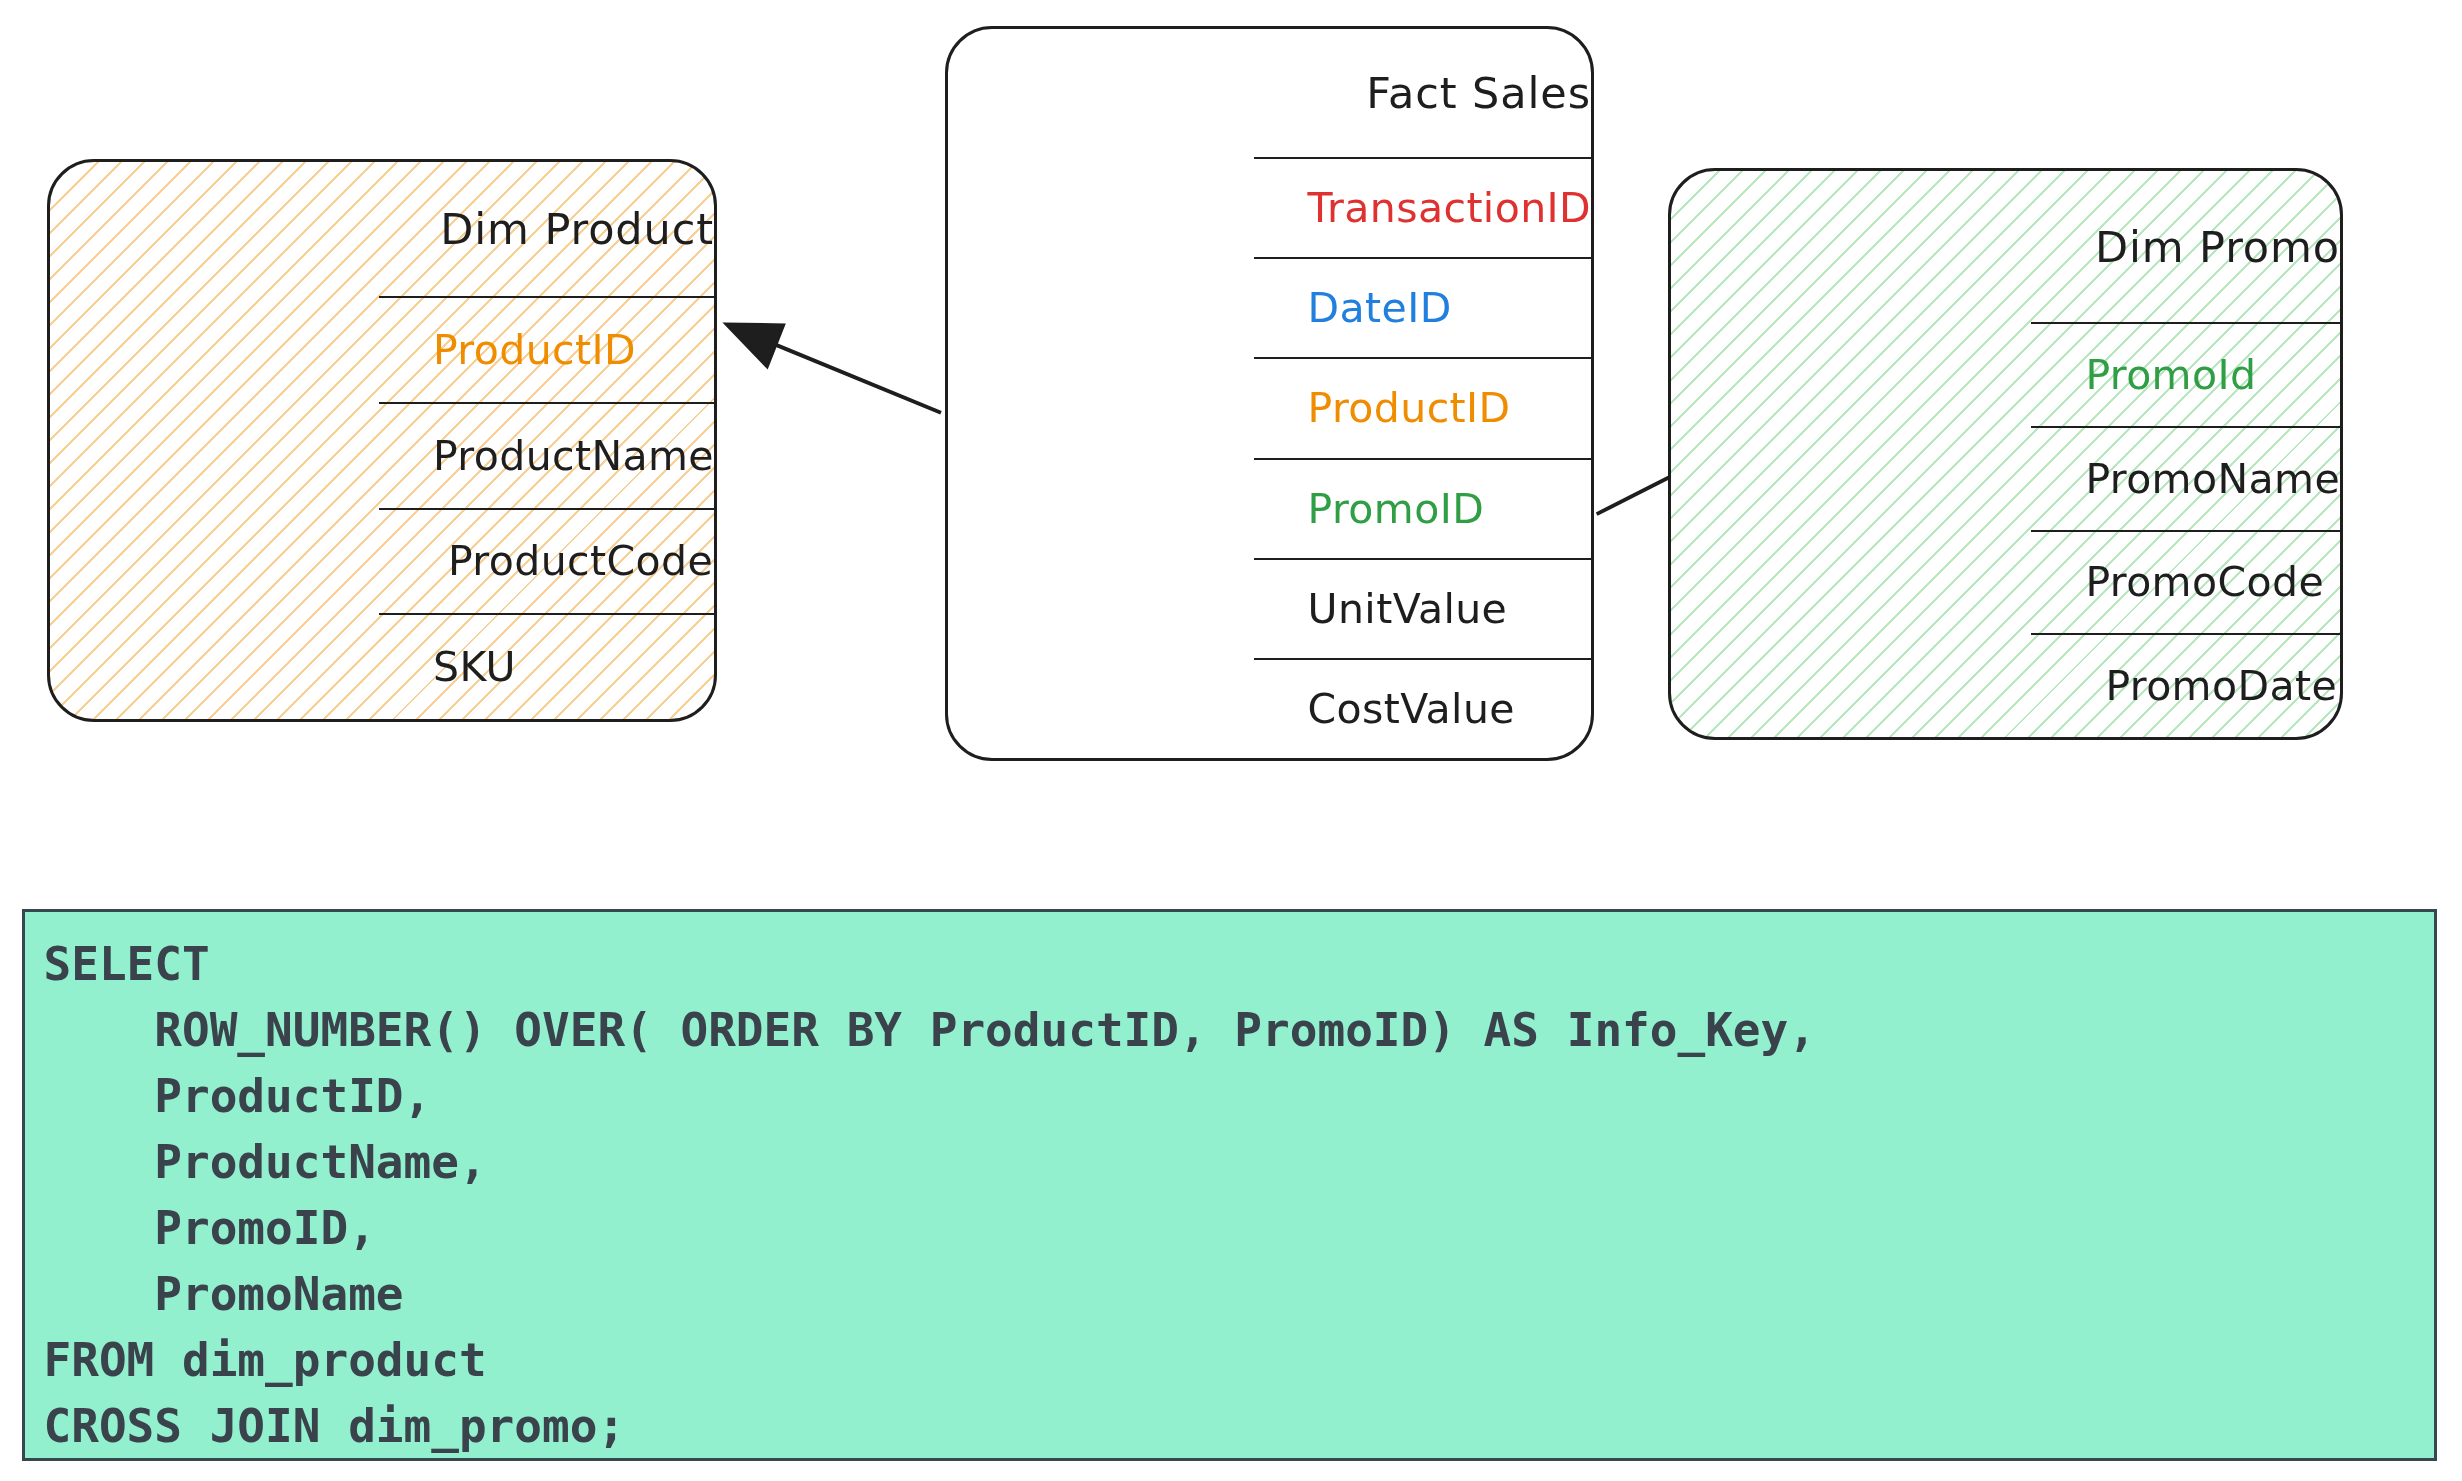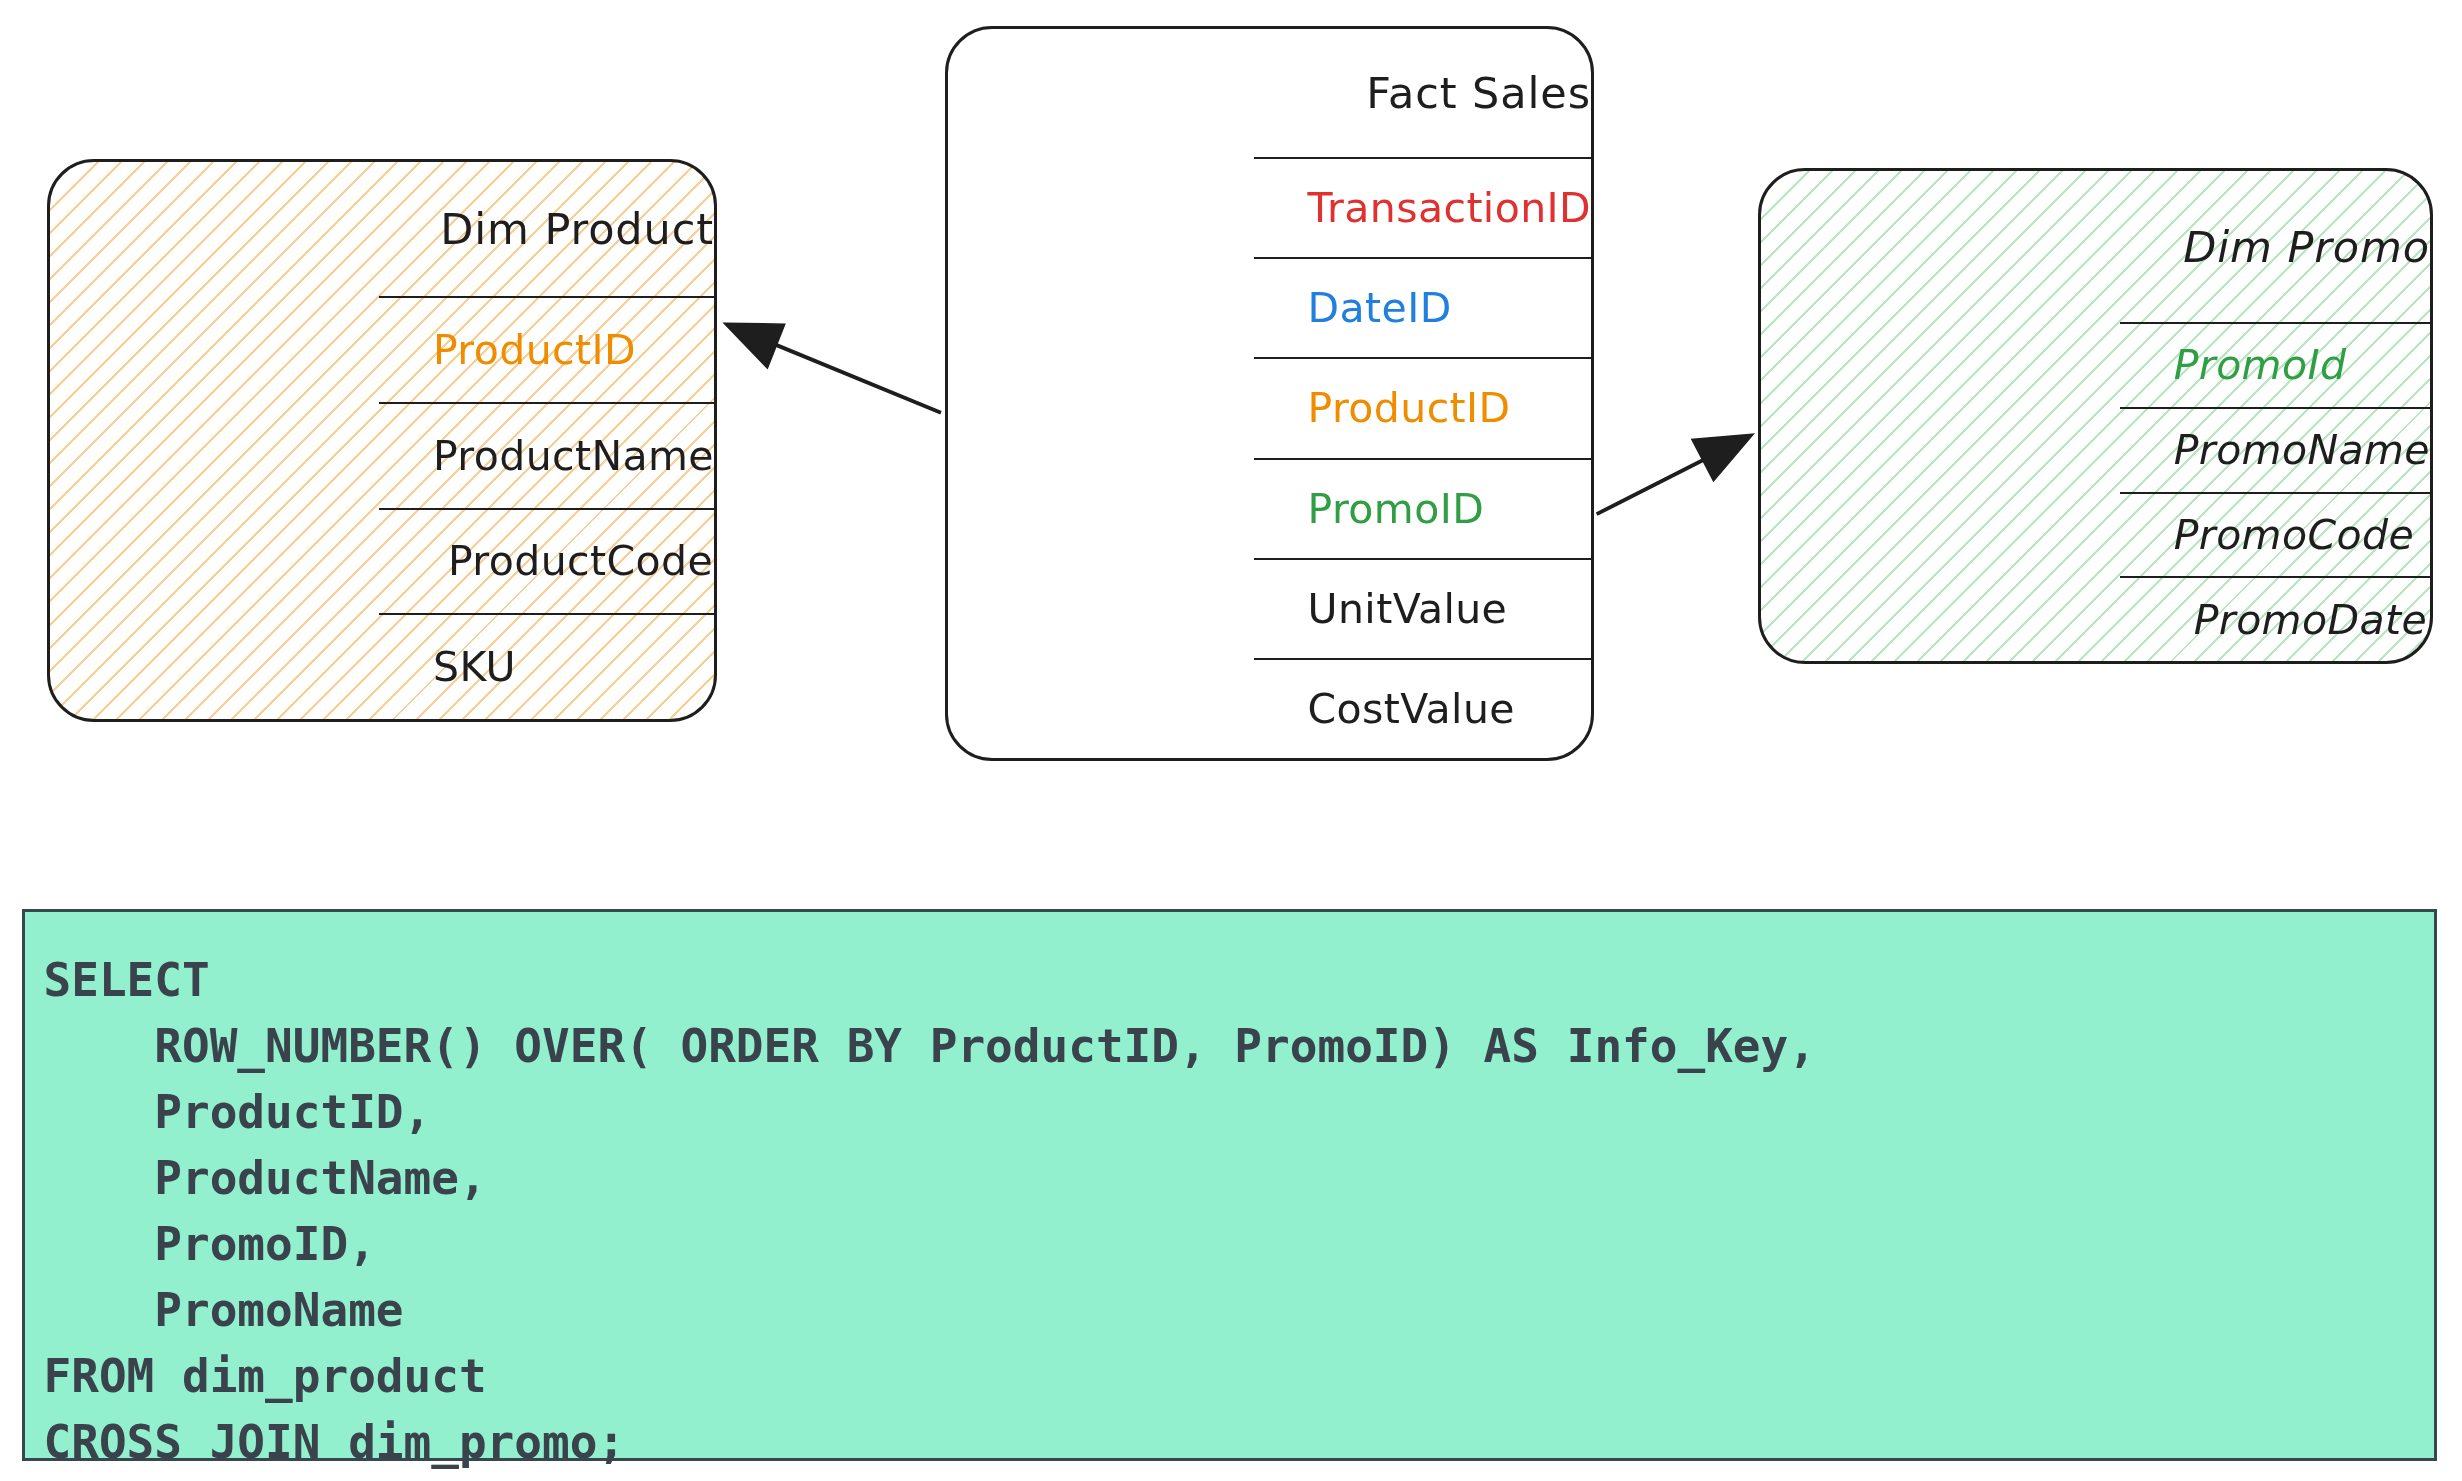--- a/index.html
+++ b/index.html
@@ -78,35 +78,35 @@
     border-top: 2.6px solid #1e1e1e;
     display: flex;
     align-items: center;
     padding-left: 54px;
     font-size: 41px;
     letter-spacing: 0.4px;
   }
 
   #dim-product { left: 47px;   top: 159px; width: 670px; height: 563px; }
   #fact-sales  { left: 945px; top: 26px;  width: 649px; height: 735px; }
-  #dim-promo   { left: 1758px; top: 168px; width: 675px; height: 496px; font-style: italic; }
+  #dim-promo   { left: 1668px; top: 168px; width: 675px; height: 572px; }
 
   .sql-panel {
     position: absolute;
     left: 21.5px;
     top: 909px;
     width: 2415px;
     height: 552px;
     box-sizing: border-box;
     background: #92f0ce;
     border: 3.4px solid #37474f;
   }
   .sql-panel pre {
     margin: 0;
-    padding: 35px 0 0 19px;
+    padding: 19px 0 0 19px;
     font-family: "DejaVu Sans Mono", "Liberation Mono", monospace;
     font-size: 46px;
     line-height: 66px;
     font-weight: bold;
     color: #3a434c;
     white-space: pre;
   }
 </style>
 </head>
 <body>

